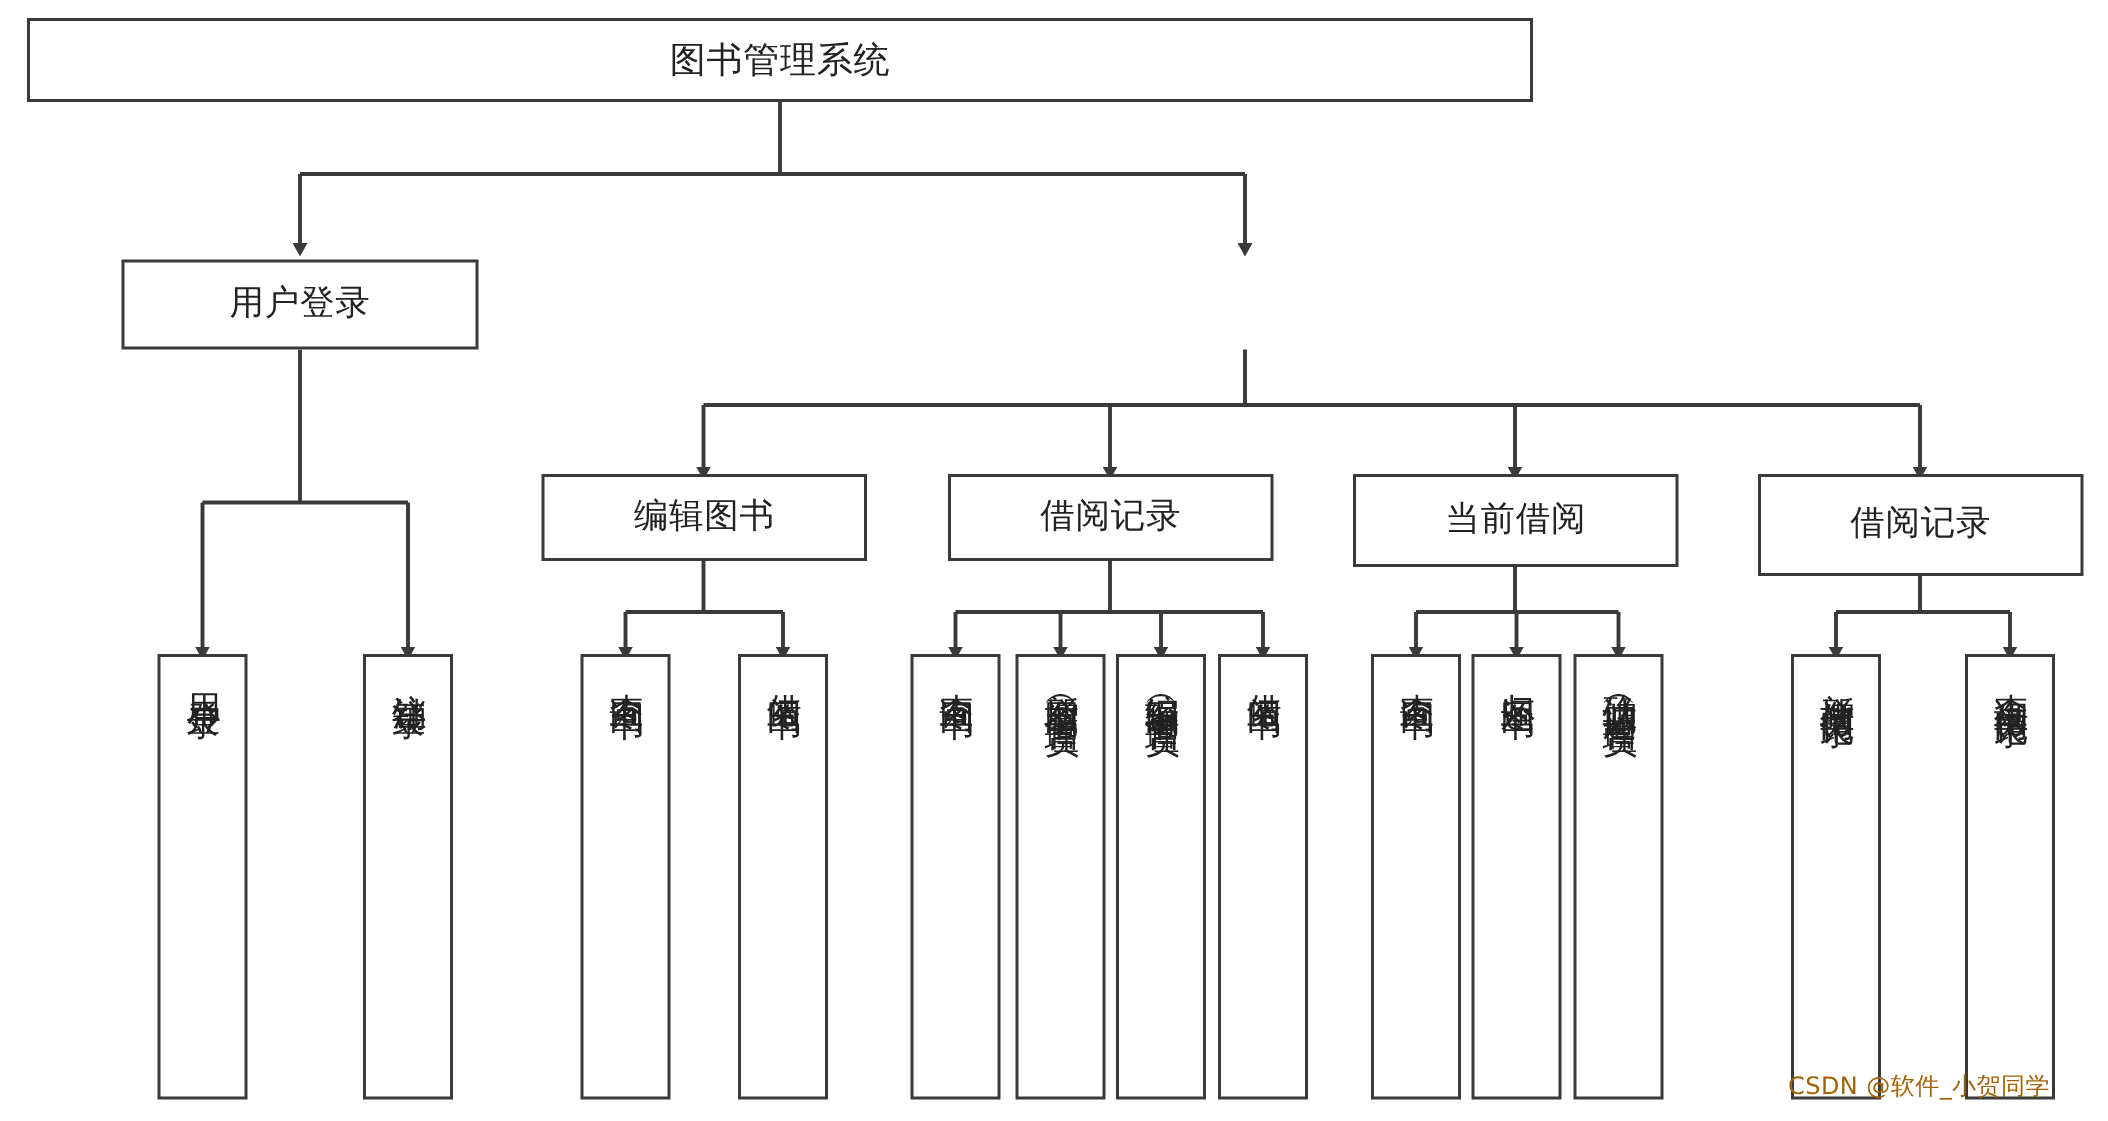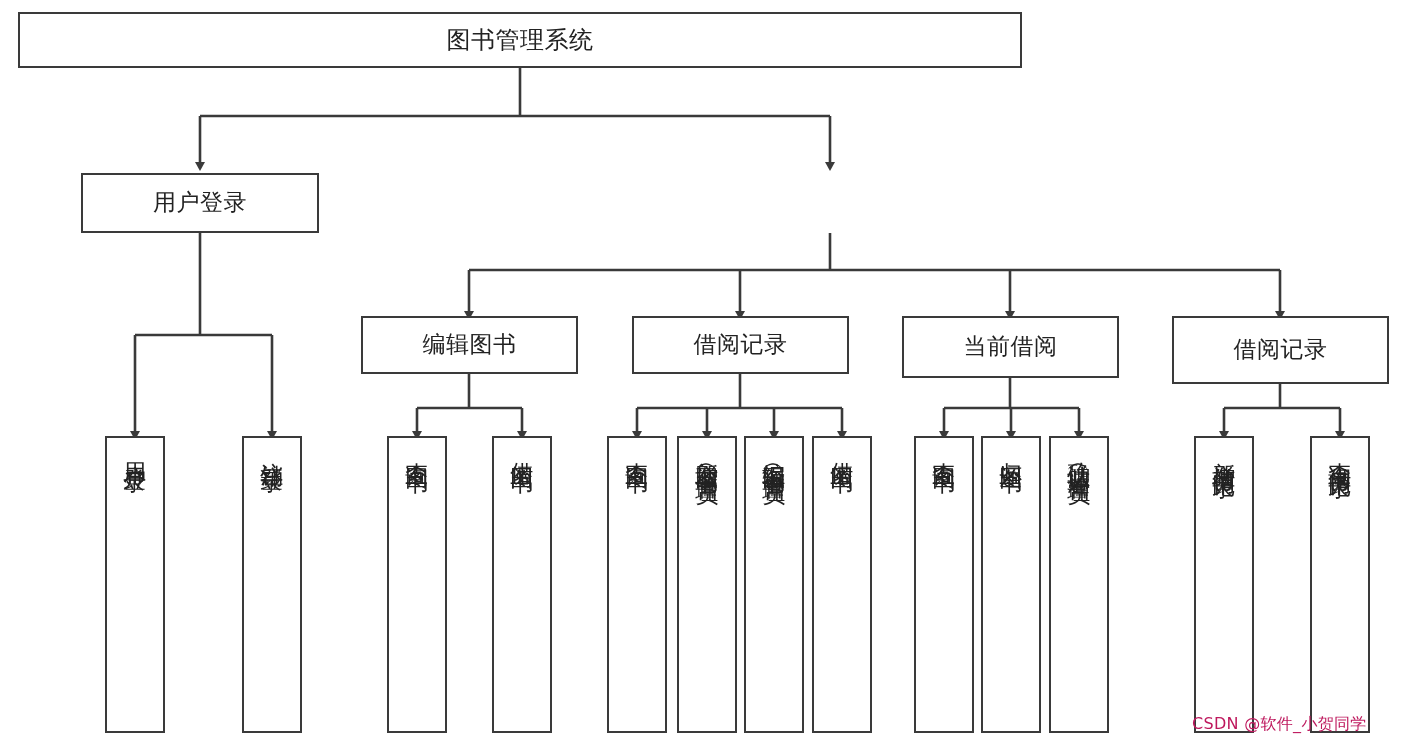--- a/index.html
+++ b/index.html
@@ -60,21 +60,21 @@
     line-height: 1.16;
     letter-spacing: 3px;
     white-space: nowrap;
     color: #222222;
   }
   .watermark {
     position: absolute;
     left: 1192px;
     top: 714px;
     font-size: 16px;
-    color: #be185d;
+    color: #a16207;
     white-space: nowrap;
     z-index: 3;
     letter-spacing: 0.3px;
   }
 </style>
 </head>
 <body>
 
 <div id="canvas">
 

